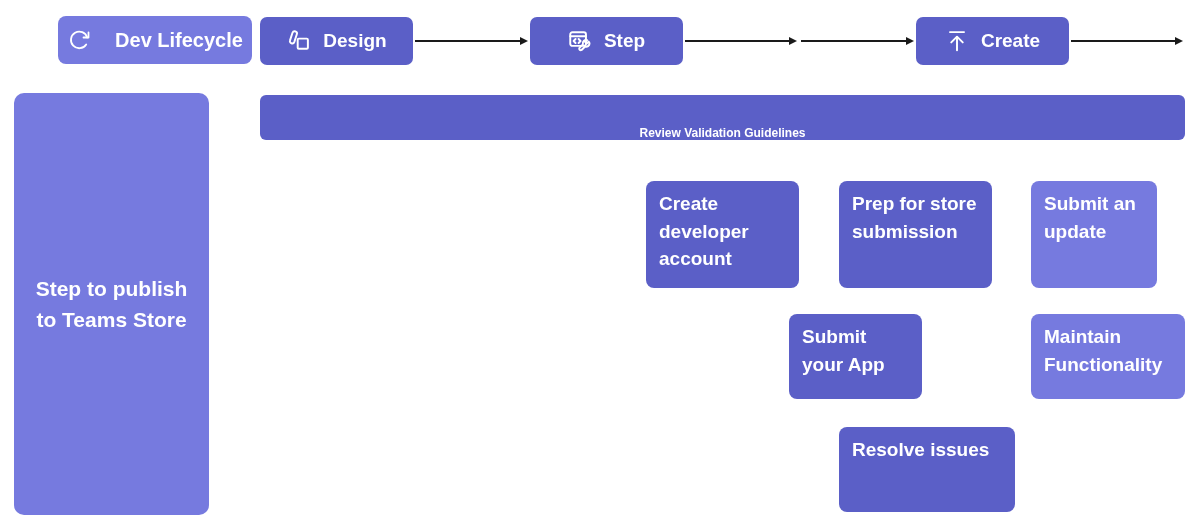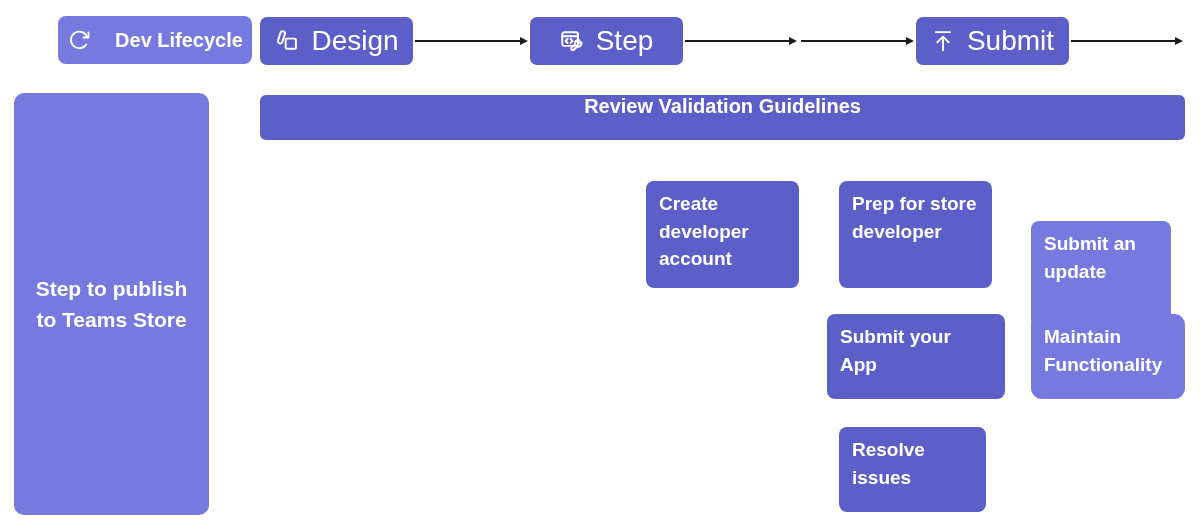--- a/index.html
+++ b/index.html
@@ -23,57 +23,57 @@
   .legend svg { width:24px; height:24px; }
 
   
   .pipeline {
     position:absolute; left:260px; top:17px; width:925px; height:48px;
     display:flex; align-items:stretch;
   }
   .step {
     width:153px; flex:0 0 153px; border-radius:7px;
     display:flex; align-items:center; justify-content:center; gap:11px;
-    font-size:28px; font-weight:400;
+    font-size:19px; font-weight:700;
   }
   .step svg { width:26px; height:26px; flex:0 0 26px; }
   .arrow { flex:1 1 auto; display:flex; align-items:center; margin:0 2px; }
   .arrow .shaft { flex:1; height:0; border-top:2px solid #1a1a1a; }
   .arrow .head {
     width:0; height:0; margin-left:-1px;
     border-top:4.5px solid transparent; border-bottom:4.5px solid transparent;
     border-left:8px solid #1a1a1a;
   }
 
   
   .banner {
     position:absolute; left:260px; top:95px; width:925px; height:45px;
-    border-radius:6px; display:flex; align-items:flex-start; justify-content:center;
-    font-size:20px; font-weight:600;
+    border-radius:6px; display:flex; align-items:flex-end; justify-content:center;
+    font-size:12px; font-weight:600;
   }
 
   
   .sidebar {
     position:absolute; left:14px; top:93px; width:195px; height:422px;
     border-radius:10px; display:flex; align-items:center; justify-content:center;
     text-align:center; font-size:21px; font-weight:600; line-height:1.5;
     padding:4px 18px;
   }
 
   
   .card {
     position:absolute; padding:9px 13px;
     font-size:19px; font-weight:600; line-height:1.45;
   }
   .card.c0 { left:646px;  top:181px; width:153px; height:107px; }
   .card.c1 { left:839px;  top:181px; width:153px; height:107px; }
-  .card.c2 { left:1031px; top:181px; width:140px; height:107px;margin-top:40px; }
-  .card.c3 { left:827px;  top:314px; width:178px; height:85px; }
-  .card.c4 { left:1031px; top:314px; width:154px; height:85px;border-radius:11px; }
-  .card.c5 { left:839px;  top:427px; width:147px; height:85px; }
+  .card.c2 { left:1031px; top:181px; width:126px; height:107px; }
+  .card.c3 { left:789px;  top:314px; width:133px; height:85px; }
+  .card.c4 { left:1031px; top:314px; width:154px; height:85px; }
+  .card.c5 { left:839px;  top:427px; width:176px; height:85px; }
 
   svg { fill:none; stroke:#ffffff; stroke-width:1.8; stroke-linecap:round; stroke-linejoin:round; }
 </style>
 </head>
 <body>
 
 <div class="canvas">
 
   <div class="node secondary legend">
     <svg viewBox="0 0 24 24" stroke-width="2">
@@ -122,39 +122,39 @@
         <div class="shaft"></div>
         <div class="head"></div>
       </div>
 
     <div class="node primary step">
       <svg viewBox="0 0 24 24" stroke-width="2">
         <path d="M5.5 3.8h13"></path>
         <path d="M12 20.6V8.4"></path>
         <path d="M6.7 13.3 12 8l5.3 5.3"></path>
       </svg>
-      <span>Submit</span>
+      <span>Create</span>
     </div>
 
     <div class="arrow">
         <div class="shaft"></div>
         <div class="head"></div>
       </div>
 
 
   </div>
 
   <div class="node primary banner">
     <span>Review Validation Guidelines</span>
   </div>
 
   <div class="node secondary sidebar">
     <span>Step to publish to Teams Store</span>
   </div>
 
   <div class="node primary card c0"><span>Create developer account</span></div>
-  <div class="node primary card c1"><span>Prep for store developer</span></div>
+  <div class="node primary card c1"><span>Prep for store submission</span></div>
   <div class="node secondary card c2"><span>Submit an update</span></div>
   <div class="node primary card c3"><span>Submit your App</span></div>
   <div class="node secondary card c4"><span>Maintain Functionality</span></div>
   <div class="node primary card c5"><span>Resolve issues</span></div>
 
 </div>
 
 </body></html>

